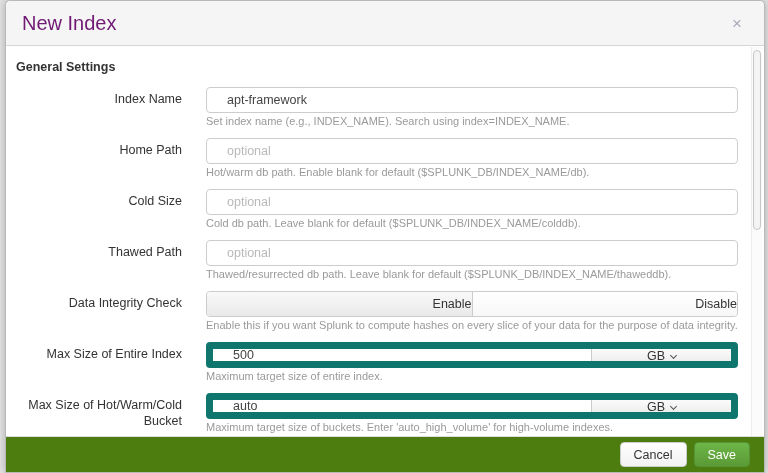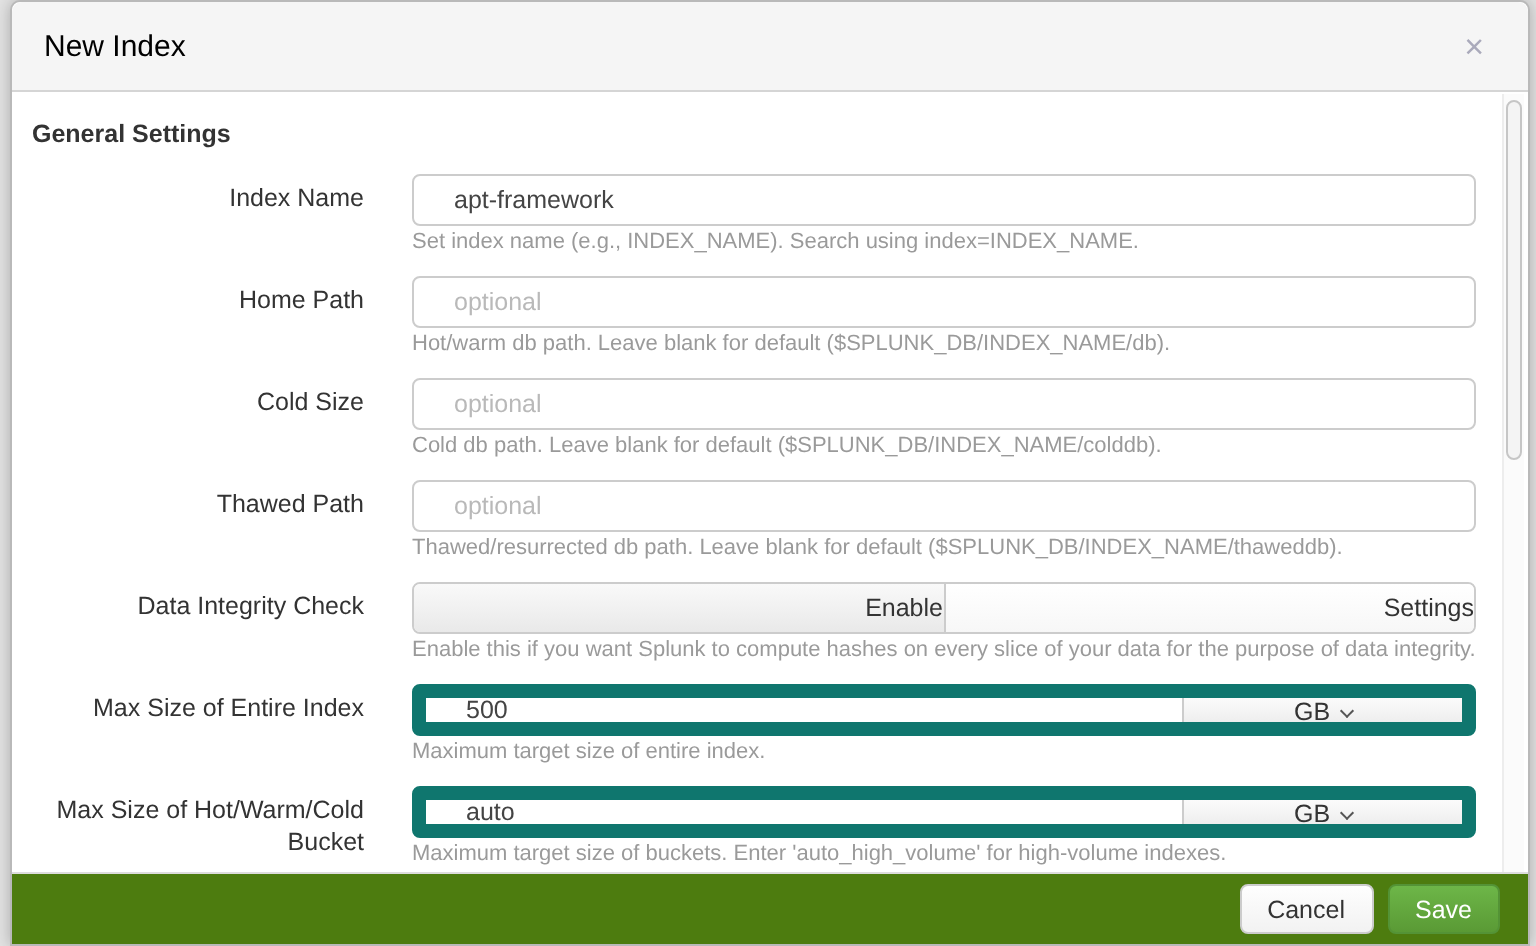--- a/index.html
+++ b/index.html
@@ -26,22 +26,22 @@
     height: 45px;
     background: #f5f5f5;
     border-bottom: 1px solid #d5d5d5;
     display: flex;
     align-items: center;
     padding: 0 16px;
     flex: none;
     border-radius: 5px 5px 0 0;
   }
   .modal-title {
-    font-size: 15px;
-    color: #000000;
+    font-size: 20px;
+    color: #701a75;
   }
   .close-btn {
     margin-left: auto;
     font-size: 17px;
     color: #aab;
     line-height: 1;
     cursor: pointer;
     background: none;
     border: none;
     font-family: "Liberation Sans", sans-serif;
@@ -223,21 +223,21 @@
       <div class="row-control">
         <input class="text-input" type="text" value="apt-framework" style="">
         <div class="help-text">Set index name (e.g., INDEX_NAME). Search using index=INDEX_NAME.</div>
       </div>
     </div>
 
     <div class="form-row">
       <div class="row-label">Home Path</div>
       <div class="row-control">
         <input class="text-input" type="text" placeholder="optional" style="">
-        <div class="help-text">Hot/warm db path. Leave blank for default ($SPLUNK_DB/INDEX_NAME/db).</div>
+        <div class="help-text">Hot/warm db path. Enable blank for default ($SPLUNK_DB/INDEX_NAME/db).</div>
       </div>
     </div>
 
     <div class="form-row">
       <div class="row-label">Cold Size</div>
       <div class="row-control">
         <input class="text-input" type="text" placeholder="optional" style="">
         <div class="help-text">Cold db path. Leave blank for default ($SPLUNK_DB/INDEX_NAME/colddb).</div>
       </div>
     </div>
@@ -248,21 +248,21 @@
         <input class="text-input" type="text" placeholder="optional" style="">
         <div class="help-text">Thawed/resurrected db path. Leave blank for default ($SPLUNK_DB/INDEX_NAME/thaweddb).</div>
       </div>
     </div>
 
     <div class="form-row">
       <div class="row-label">Data Integrity Check</div>
       <div class="row-control">
         <div class="btn-group">
           <button class="toggle-btn first">Enable</button>
-          <button class="toggle-btn second">Settings</button>
+          <button class="toggle-btn second">Disable</button>
         </div>
         <div class="help-text">Enable this if you want Splunk to compute hashes on every slice of your data for the purpose of data integrity.</div>
       </div>
     </div>
 
     <div class="form-row">
       <div class="row-label">Max Size of Entire Index</div>
       <div class="row-control">
         <div class="input-unit-group">
           <input class="text-input" type="text" value="500" style="">

